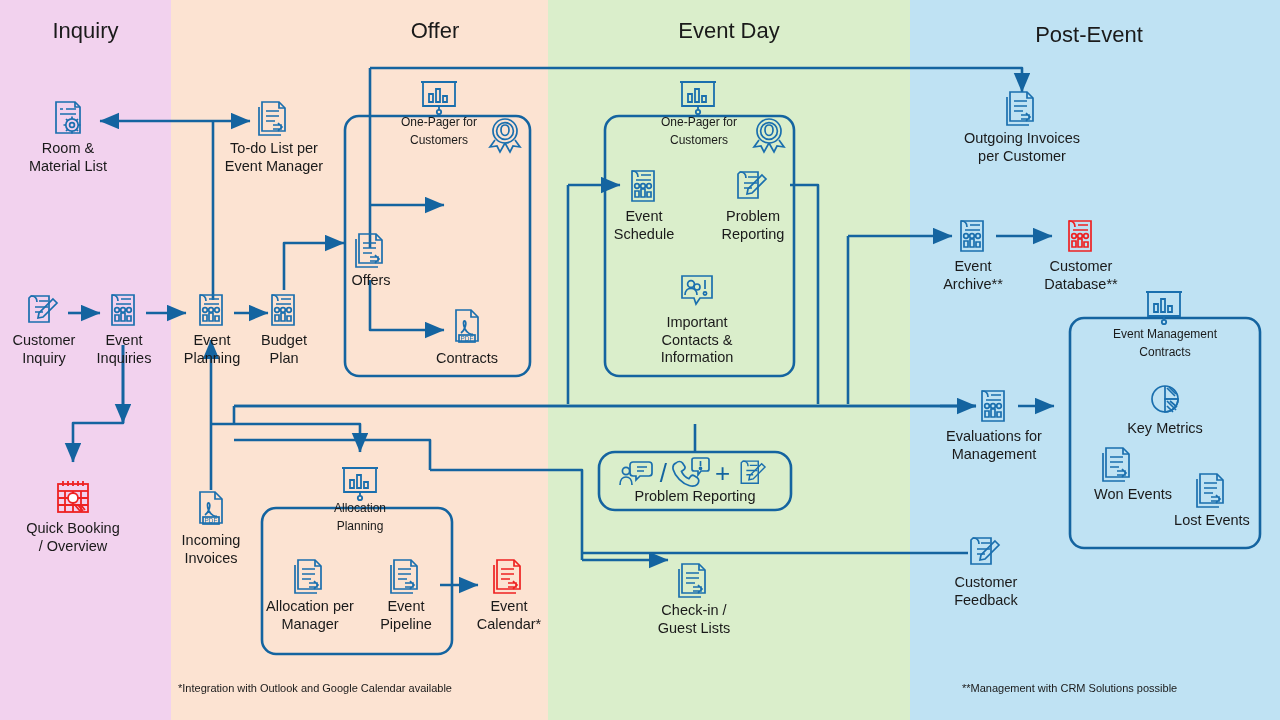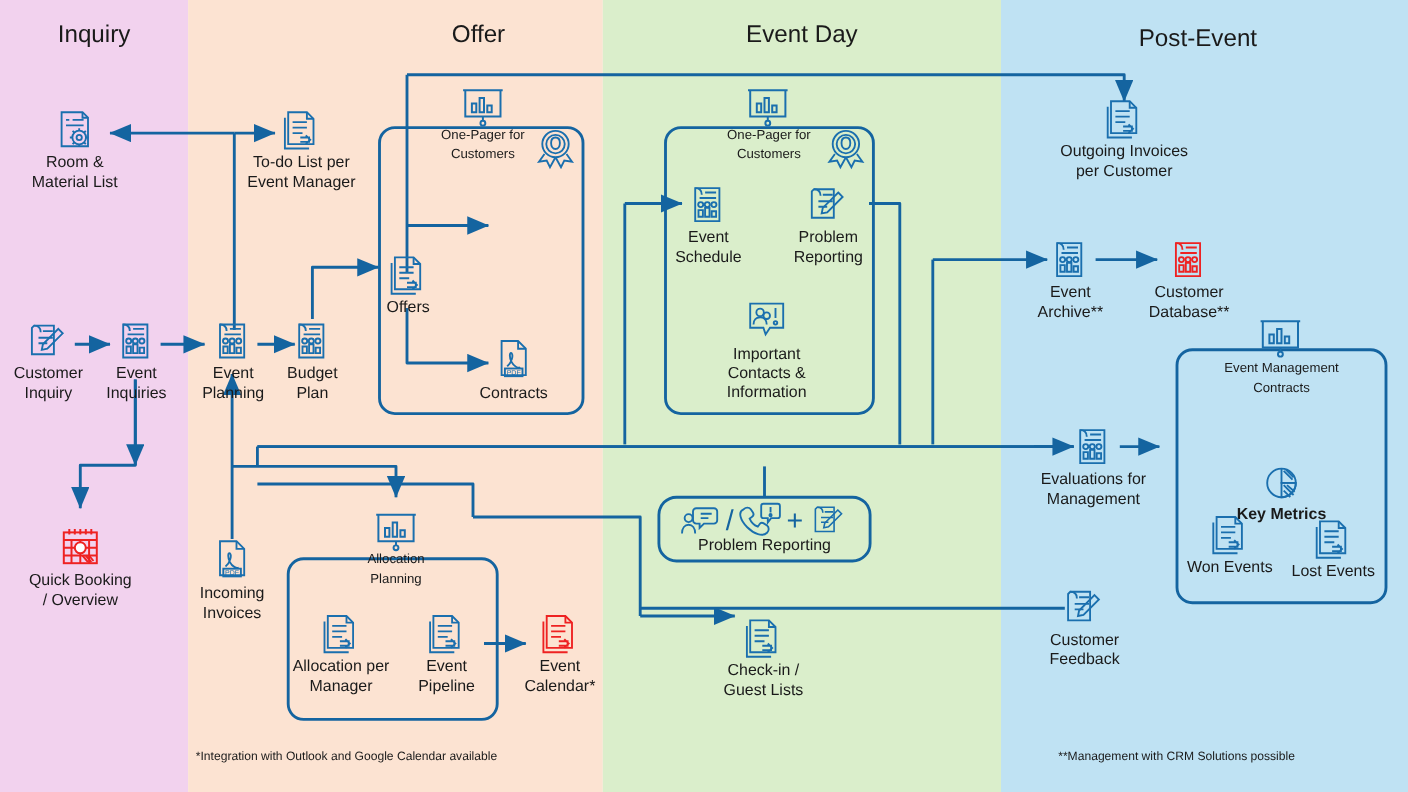--- a/index.html
+++ b/index.html
@@ -516,33 +516,33 @@
     <g fill="none" stroke="#1a6fae" stroke-width="1.8">
       <path d="M6,6 h36 M8,6 v24 h32 v-24"></path>
       <path d="M14,26 v-8 h4 v8 z M21,26 v-13 h4 v13 z M28,26 v-6 h4 v6 z"></path>
       <path d="M24,30 v4"></path>
         <circle cx="24" cy="36" r="2.2"></circle>
     </g>
   </svg>
   <div class="grp-title" style="left:1082px;top:326px;width:166px;">Event Management
 Contracts</div>
 
-  <div class="node" style="left:1104px;top:420px;width:122px;font-weight:bold;">
+  <div class="node" style="left:1104px;top:380px;width:122px;">
     <svg class="ic" width="38" height="38" viewBox="0 0 38 38">
       <g fill="none" stroke="#1a6fae" stroke-width="1.7">
         <circle cx="19" cy="19" r="13"></circle>
         <path d="M19,6 v13 h13"></path>
           <path d="M19,19 h13 a13,13 0 0 1 -13,13 z"></path>
         <path d="M21,8 l8,8 M23,7 l7,7 M21,21 l9,9 M21,26 l6,6 M24,21 l7,6"></path>
       </g>
     </svg>
     <span class="lbl">Key Metrics</span>
   </div>
 
-  <div class="node" style="left:1064px;top:466px;width:108px;">
+  <div class="node" style="left:1064px;top:444px;width:108px;text-align:right;">
     <svg class="ic" width="42" height="40" viewBox="0 0 42 40">
       <g fill="none" stroke="#1a6fae" stroke-width="1.7">
         <path d="M9,4 h17 l6,6 v23 h-23 z"></path>
           <path d="M26,4 v6 h6"></path>
         <path d="M13,13 h13 M13,18 h13 M13,23 h9"></path>
         <path d="M6,9 v28 h22"></path>
         <path d="M20,27 h8 v4 h-8 M25,25 l4,4 l-4,4"></path>
       </g>
     </svg>
     <span class="lbl">Won Events</span>

